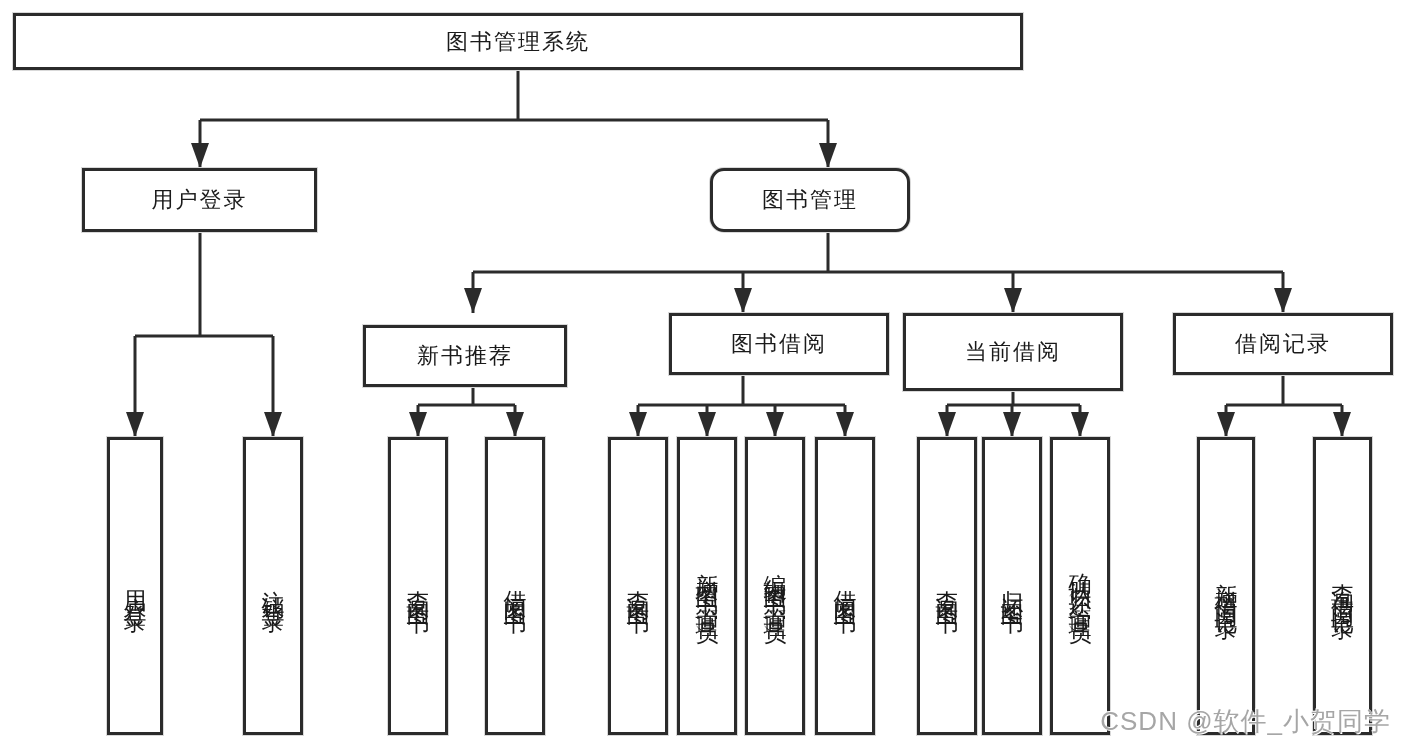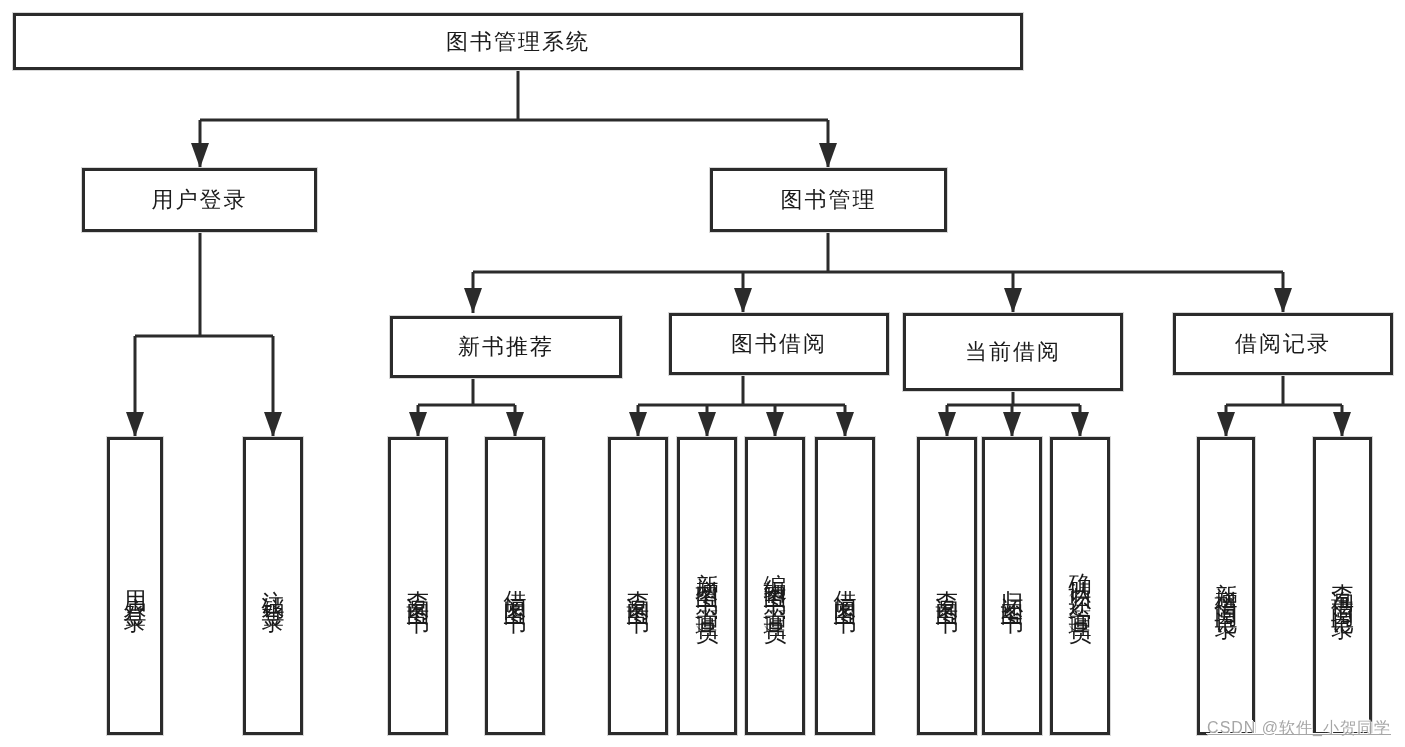--- a/index.html
+++ b/index.html
@@ -31,27 +31,26 @@
     writing-mode:vertical-rl;
     text-orientation:mixed;
     font-size:23px;
     letter-spacing:7px;
     line-height:1;
   }
   .watermark{
     position:absolute;
     right:14px;
     bottom:8px;
-    font-size:16px;
+    font-size:26px;
     color:#a6a6a6;
     letter-spacing:1px;
     text-shadow:1px 1px 0 #ffffff,-1px -1px 0 #ffffff;
     white-space:nowrap;
     z-index:5;
-    text-decoration:underline;
   }
 </style>
 </head>
 <body>
 
 <div id="canvas">
 
   <svg id="edges" viewBox="0 0 1405 747" xmlns="http://www.w3.org/2000/svg">
     <defs>
       <marker id="arw" viewBox="0 0 26 20" refX="25" refY="10" markerWidth="26" markerHeight="20" orient="auto" markerUnits="userSpaceOnUse">
@@ -89,23 +88,23 @@
     <path d="M1080,405 V437" fill="none" stroke="#2b2b2b" stroke-width="3" marker-end="url(#arw)"></path>
 
     <path d="M1283,375 V405 M1226,405 H1342" fill="none" stroke="#2b2b2b" stroke-width="3"></path>
     <path d="M1226,405 V437" fill="none" stroke="#2b2b2b" stroke-width="3" marker-end="url(#arw)"></path>
     <path d="M1342,405 V437" fill="none" stroke="#2b2b2b" stroke-width="3" marker-end="url(#arw)"></path>
   </svg>
 
   <div class="node h-node" style="left:13px;top:13px;width:1010px;height:57px;">图书管理系统</div>
 
   <div class="node h-node" style="left:82px;top:168px;width:235px;height:64px;">用户登录</div>
-  <div class="node h-node" style="left:710px;top:168px;width:237px;height:64px;">图书管理</div>
+  <div class="node h-node" style="left:710px;top:168px;width:200px;height:64px;border-radius:14px;">图书管理</div>
 
-  <div class="node h-node" style="left:363px;top:316px;width:232px;height:62px;margin-left:27px;">新书推荐</div>
+  <div class="node h-node" style="left:363px;top:325px;width:204px;height:62px;">新书推荐</div>
   <div class="node h-node" style="left:633px;top:313px;width:220px;height:62px;margin-left:36px;">图书借阅</div>
   <div class="node h-node" style="left:903px;top:313px;width:220px;height:78px;">当前借阅</div>
   <div class="node h-node" style="left:1173px;top:313px;width:220px;height:62px;">借阅记录</div>
 
   <div class="node v-node" style="left:107px;top:437px;width:56px;height:298px;">用户登录</div>
   <div class="node v-node" style="left:243px;top:437px;width:60px;height:298px;">注销登录</div>
 
   <div class="node v-node" style="left:388px;top:437px;width:60px;height:298px;">查询图书</div>
   <div class="node v-node" style="left:485px;top:437px;width:60px;height:298px;">借阅图书</div>
 

